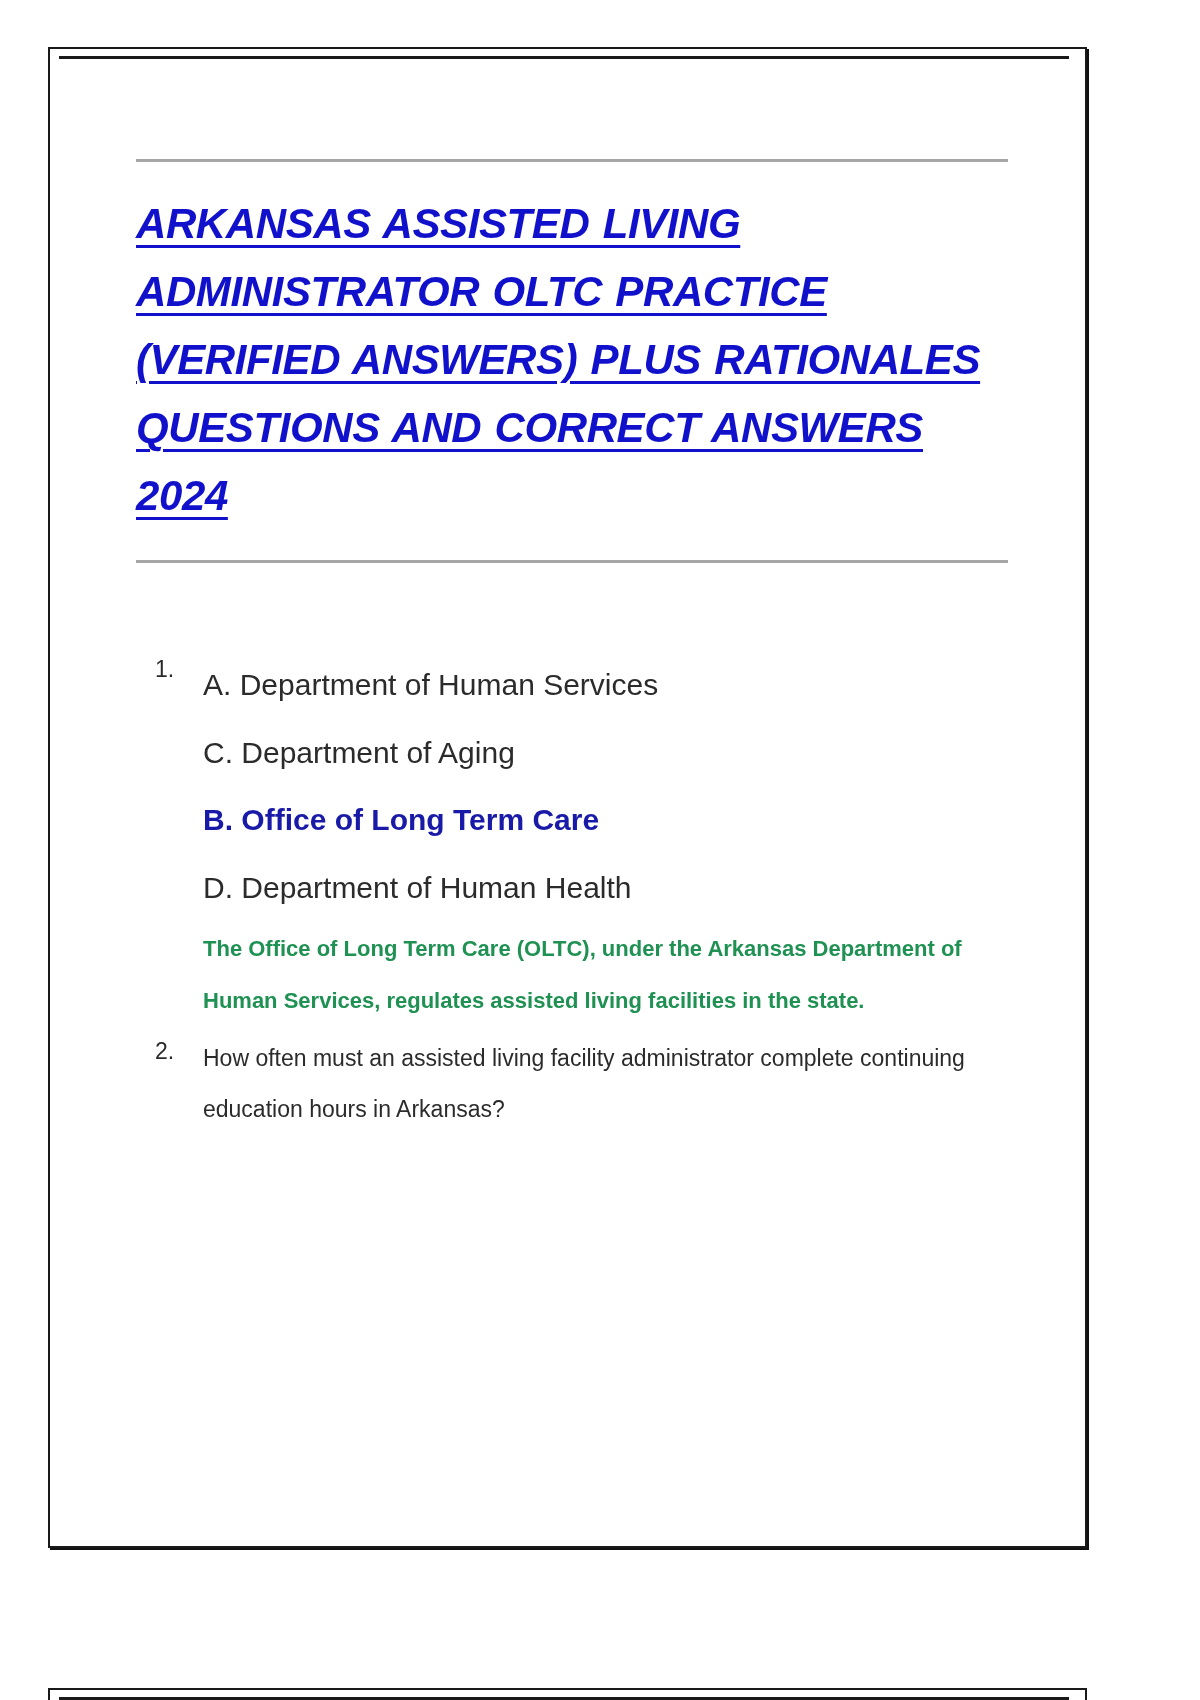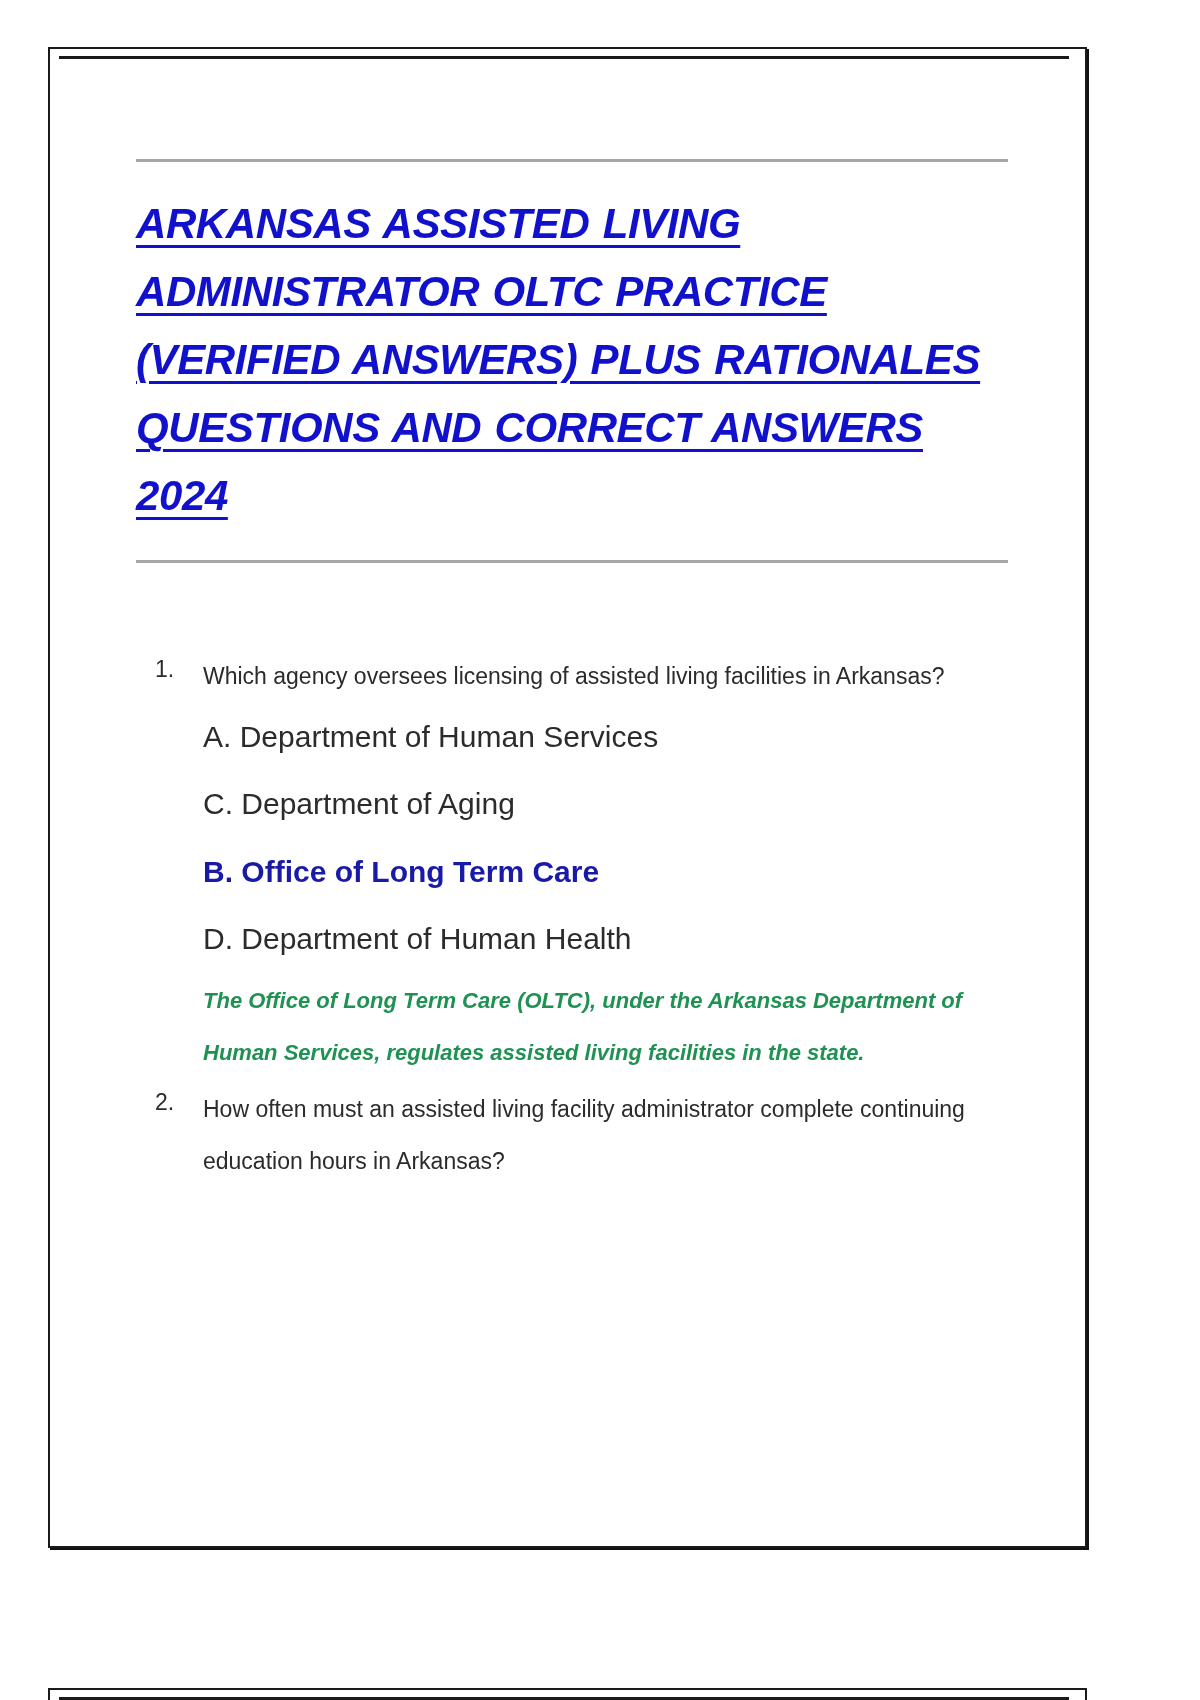--- a/index.html
+++ b/index.html
@@ -115,21 +115,20 @@
     line-height: 2.25;
   }
   .option.correct {
     color: #1a1aa8;
     font-weight: bold;
   }
   .rationale {
     font-size: 22px;
     color: #1f9153;
     font-weight: bold;
-    font-style: italic;
     line-height: 2.35;
     margin-top: 2px;
   }
 
   
   .page-next {
     position: absolute;
     left: 48px;
     top: 1688px;
     width: 1039px;
@@ -164,21 +163,20 @@
       <span class="tline">QUESTIONS AND CORRECT ANSWERS</span>
       <span class="tline">2024</span>
     </h1>
 
     <hr class="title-rule bottom">
 
     <ol class="questions">
 
       <li class="q-item">
         <span class="q-num">1.</span>
-        <div class="q-text">Which agency oversees licensing of assisted living facilities in Arkansas?</div>
         <ul class="options">
           <li class="option">A. Department of Human Services</li>
           <li class="option">C. Department of Aging</li>
           <li class="option correct">B. Office of Long Term Care</li>
           <li class="option">D. Department of Human Health</li>
         </ul>
         <div class="rationale">The Office of Long Term Care (OLTC), under the Arkansas Department of Human Services, regulates assisted living facilities in the state.</div>
       </li>
 
       <li class="q-item">

